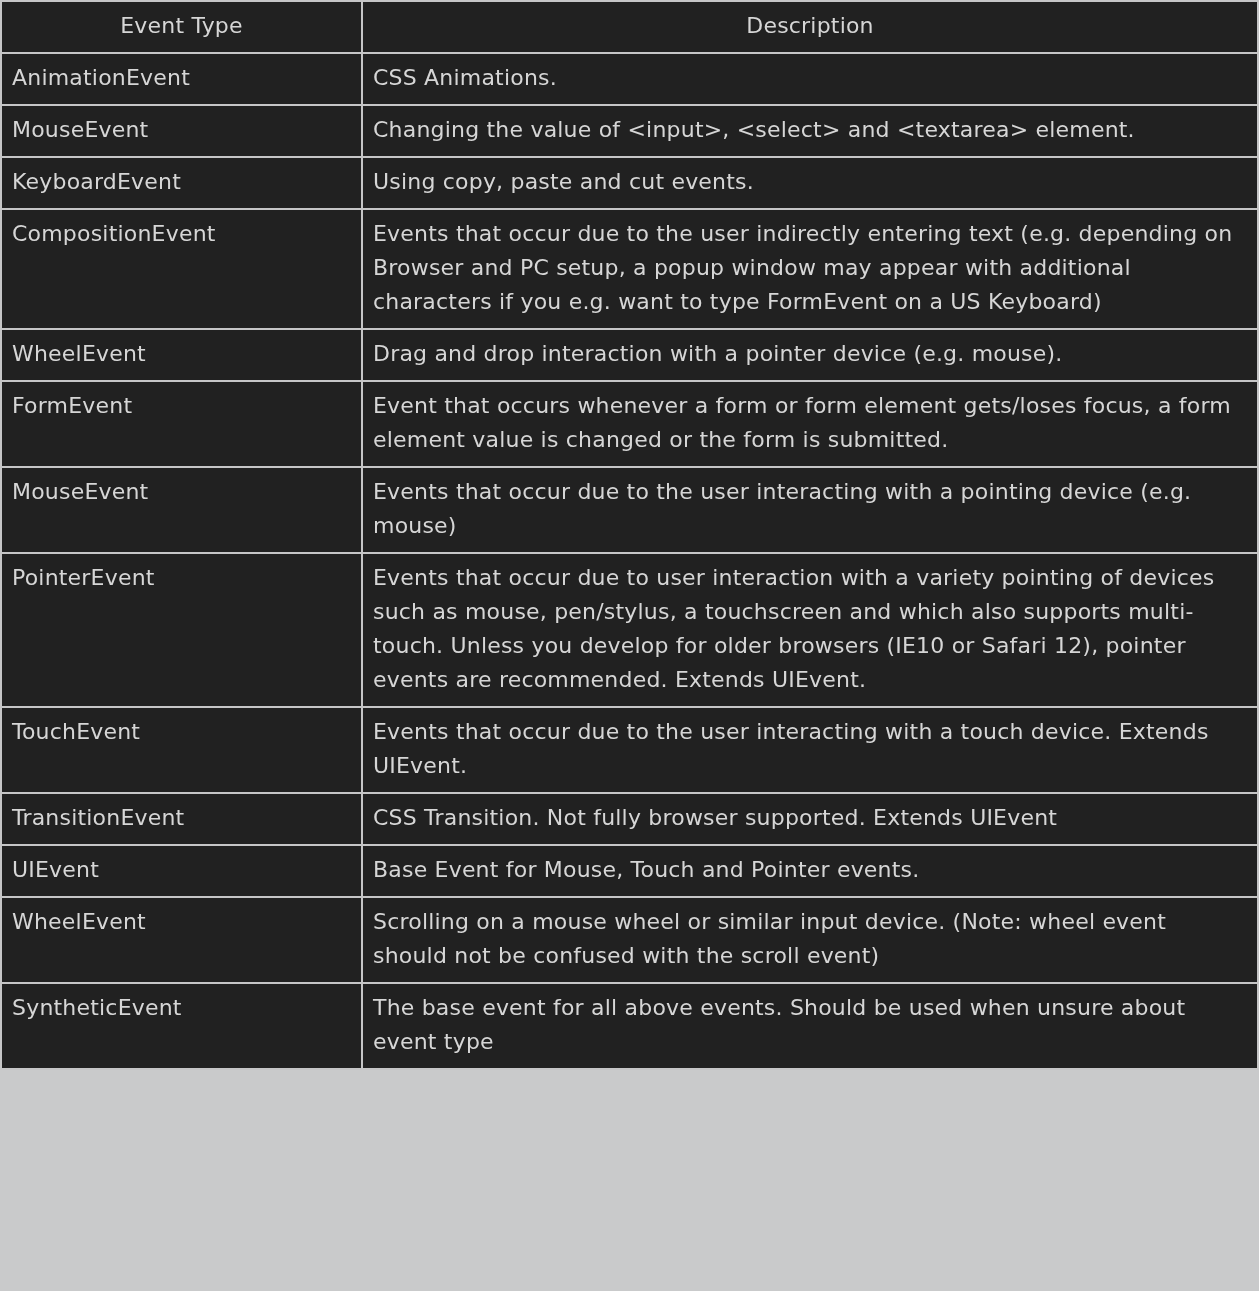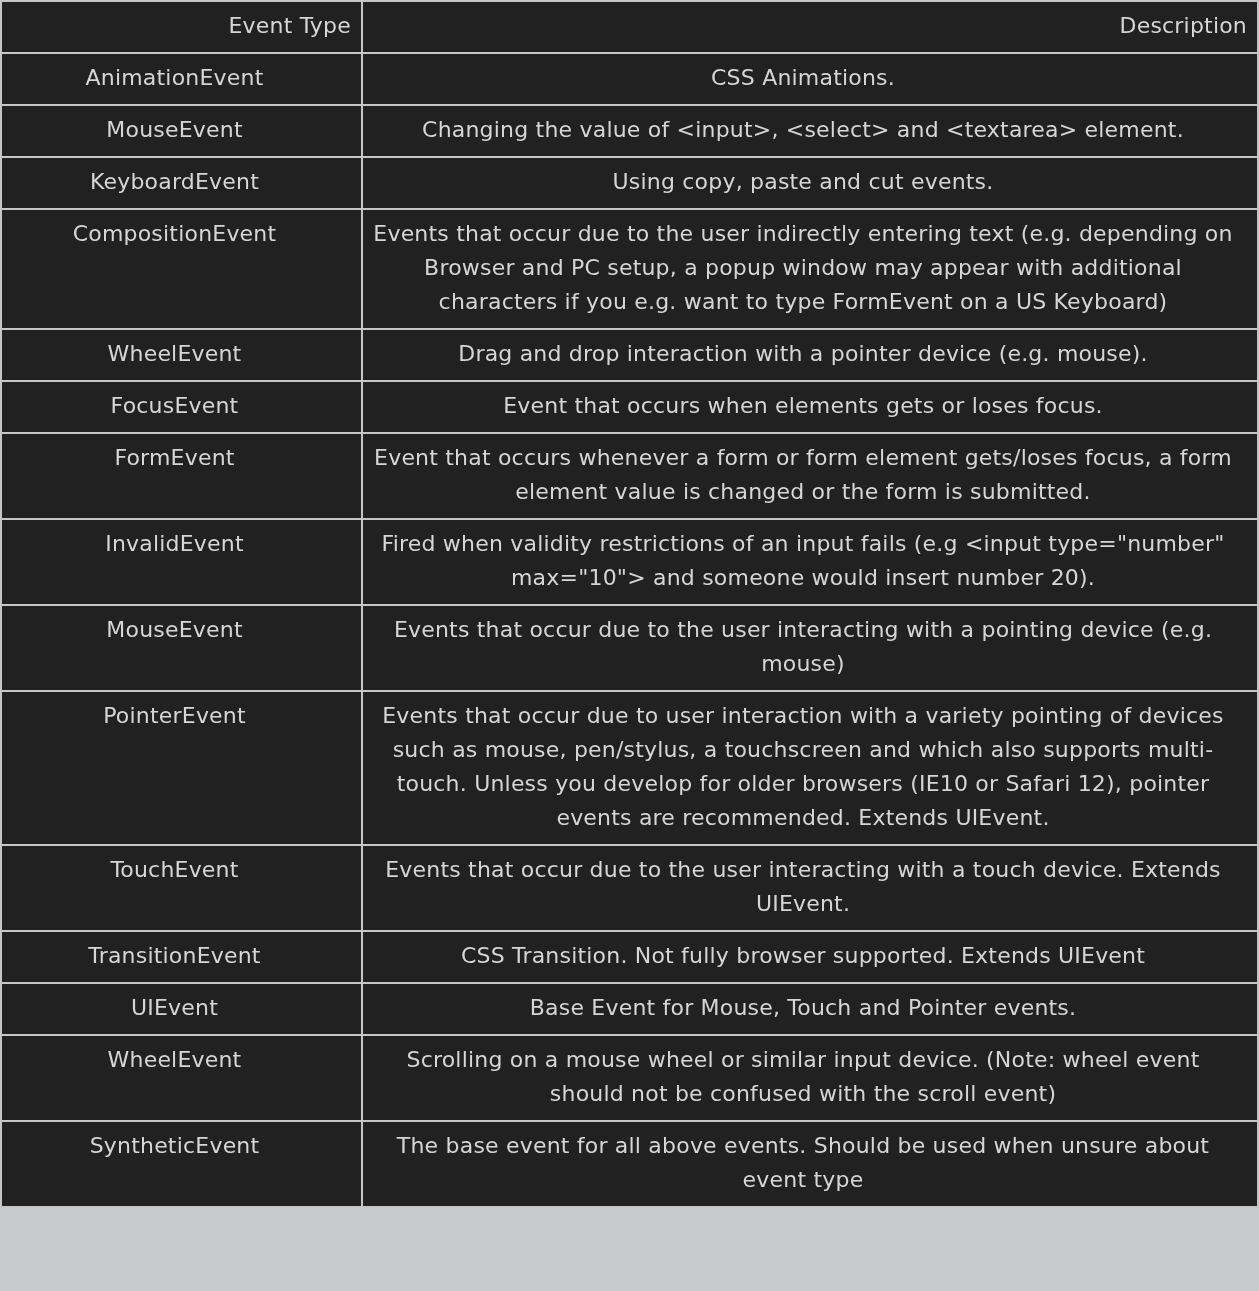--- a/index.html
+++ b/index.html
@@ -26,26 +26,26 @@
     border: 2px solid #c6c6c7;
     color: #d6d6d6;
     font-size: 22px;
     line-height: 34px;
     letter-spacing: 0.2px;
     vertical-align: top;
     box-sizing: border-box;
     font-weight: 400;
   }
   table.events-table th {
-    text-align: right;
+    text-align: center;
     padding: 7px 10px 9px 10px;
     background: #212121;
   }
   table.events-table td {
-    text-align: center;
+    text-align: left;
     padding: 7px 24px 9px 10px;
     background: #212121;
   }
 </style>
 </head>
 <body>
 
 <div class="page">
   <table class="events-table">
     <colgroup>
@@ -73,30 +73,22 @@
       </tr>
       <tr>
         <td>CompositionEvent</td>
         <td>Events that occur due to the user indirectly entering text (e.g. depending on Browser and PC setup, a popup window may appear with additional characters if you e.g. want to type FormEvent on a US Keyboard)</td>
       </tr>
       <tr>
         <td>WheelEvent</td>
         <td>Drag and drop interaction with a pointer device (e.g. mouse).</td>
       </tr>
       <tr>
-        <td>FocusEvent</td>
-        <td>Event that occurs when elements gets or loses focus.</td>
-      </tr>
-      <tr>
         <td>FormEvent</td>
         <td>Event that occurs whenever a form or form element gets/loses focus, a form element value is changed or the form is submitted.</td>
-      </tr>
-      <tr>
-        <td>InvalidEvent</td>
-        <td>Fired when validity restrictions of an input fails (e.g &lt;input type="number" max="10"&gt; and someone would insert number 20).</td>
       </tr>
       <tr>
         <td>MouseEvent</td>
         <td>Events that occur due to the user interacting with a pointing device (e.g. mouse)</td>
       </tr>
       <tr>
         <td>PointerEvent</td>
         <td>Events that occur due to user interaction with a variety pointing of devices such as mouse, pen/stylus, a touchscreen and which also supports multi-touch. Unless you develop for older browsers (IE10 or Safari 12), pointer events are recommended. Extends UIEvent.</td>
       </tr>
       <tr>

